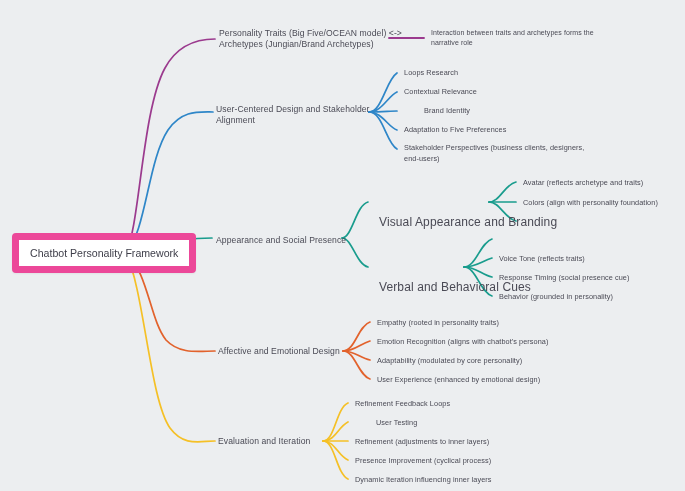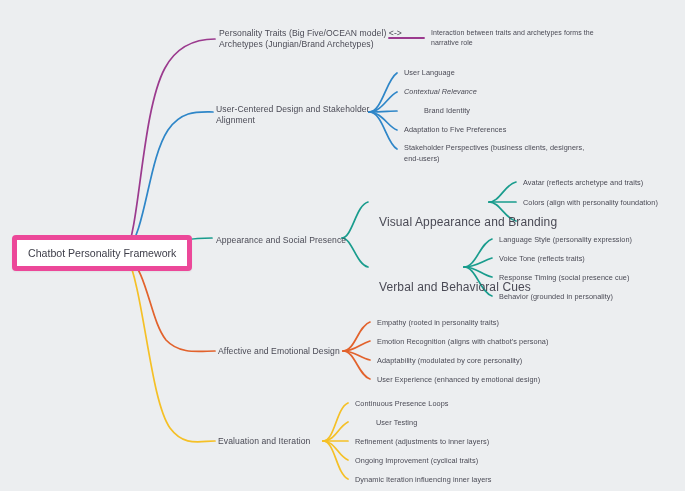--- a/index.html
+++ b/index.html
@@ -21,21 +21,21 @@
     white-space:pre-line;
     transform:translateY(-50%);
   }
   .node-label.l1{font-size:8.6px;}
   .node-label.l2{font-size:12px;margin-top:20px;}
   .node-label.l3{font-size:7.3px;}
   .node-label.note{font-size:7.0px;line-height:9.6px;color:#4A4A55;}
   .root-node{
     position:absolute;
     background:#FFFFFF;
-    border:5px solid #ec4899;
+    border:7px solid #ec4899;
     border-radius:4px;
     color:#3E3E49;
     font-size:10.6px;
     padding:7px 11px;
     box-shadow:0 1px 2px rgba(0,0,0,0.05);
     white-space:nowrap;
     transform:translateY(-50%);
   }
 </style>
 </head>
@@ -91,45 +91,44 @@
 
   <div class="root-node" style="left:12px;top:253px;">Chatbot Personality Framework</div>
 
   <div class="node-label l1" style="left:219px;top:39px;">Personality Traits (Big Five/OCEAN model) &lt;-&gt;
 Archetypes (Jungian/Brand Archetypes)</div>
   <div class="node-label note" style="left:431px;top:38px;">Interaction between traits and archetypes forms the
 narrative role</div>
 
   <div class="node-label l1" style="left:216px;top:115px;">User-Centered Design and Stakeholder
 Alignment</div>
-  <div class="node-label l3" style="left:404px;top:72px;">User Language</div>
-  <div class="node-label l3" style="left:404px;top:91px;font-style:italic;">Contextual Relevance</div>
+  <div class="node-label l3" style="left:404px;top:72px;">Loops Research</div>
+  <div class="node-label l3" style="left:404px;top:91px;">Contextual Relevance</div>
   <div class="node-label l3" style="left:424px;top:110px;">Brand Identity</div>
   <div class="node-label l3" style="left:404px;top:129px;">Adaptation to Five Preferences</div>
   <div class="node-label l3" style="left:404px;top:153px;">Stakeholder Perspectives (business clients, designers,
 end-users)</div>
 
   <div class="node-label l1" style="left:216px;top:240px;">Appearance and Social Presence</div>
 
   <div class="node-label l2" style="left:379px;top:202px;">Visual Appearance and Branding</div>
   <div class="node-label l3" style="left:523px;top:182px;">Avatar (reflects archetype and traits)</div>
   <div class="node-label l3" style="left:523px;top:202px;">Colors (align with personality foundation)</div>
 
   <div class="node-label l2" style="left:379px;top:267px;">Verbal and Behavioral Cues</div>
-  <div class="node-label l3" style="left:499px;top:239px;">Language Style (personality expression)</div>
   <div class="node-label l3" style="left:499px;top:258px;">Voice Tone (reflects traits)</div>
   <div class="node-label l3" style="left:499px;top:277px;">Response Timing (social presence cue)</div>
   <div class="node-label l3" style="left:499px;top:296px;">Behavior (grounded in personality)</div>
 
   <div class="node-label l1" style="left:218px;top:351px;">Affective and Emotional Design</div>
   <div class="node-label l3" style="left:377px;top:322px;">Empathy (rooted in personality traits)</div>
   <div class="node-label l3" style="left:377px;top:341px;">Emotion Recognition (aligns with chatbot's persona)</div>
   <div class="node-label l3" style="left:377px;top:360px;">Adaptability (modulated by core personality)</div>
   <div class="node-label l3" style="left:377px;top:379px;">User Experience (enhanced by emotional design)</div>
 
   <div class="node-label l1" style="left:218px;top:441px;">Evaluation and Iteration</div>
-  <div class="node-label l3" style="left:355px;top:403px;">Continuous Presence Loops</div>
+  <div class="node-label l3" style="left:355px;top:403px;">Refinement Feedback Loops</div>
   <div class="node-label l3" style="left:376px;top:422px;">User Testing</div>
   <div class="node-label l3" style="left:355px;top:441px;">Refinement (adjustments to inner layers)</div>
-  <div class="node-label l3" style="left:355px;top:460px;">Ongoing Improvement (cyclical traits)</div>
+  <div class="node-label l3" style="left:355px;top:460px;">Presence Improvement (cyclical process)</div>
   <div class="node-label l3" style="left:355px;top:479px;">Dynamic Iteration influencing inner layers</div>
 
 </div>
 
 </body></html>

